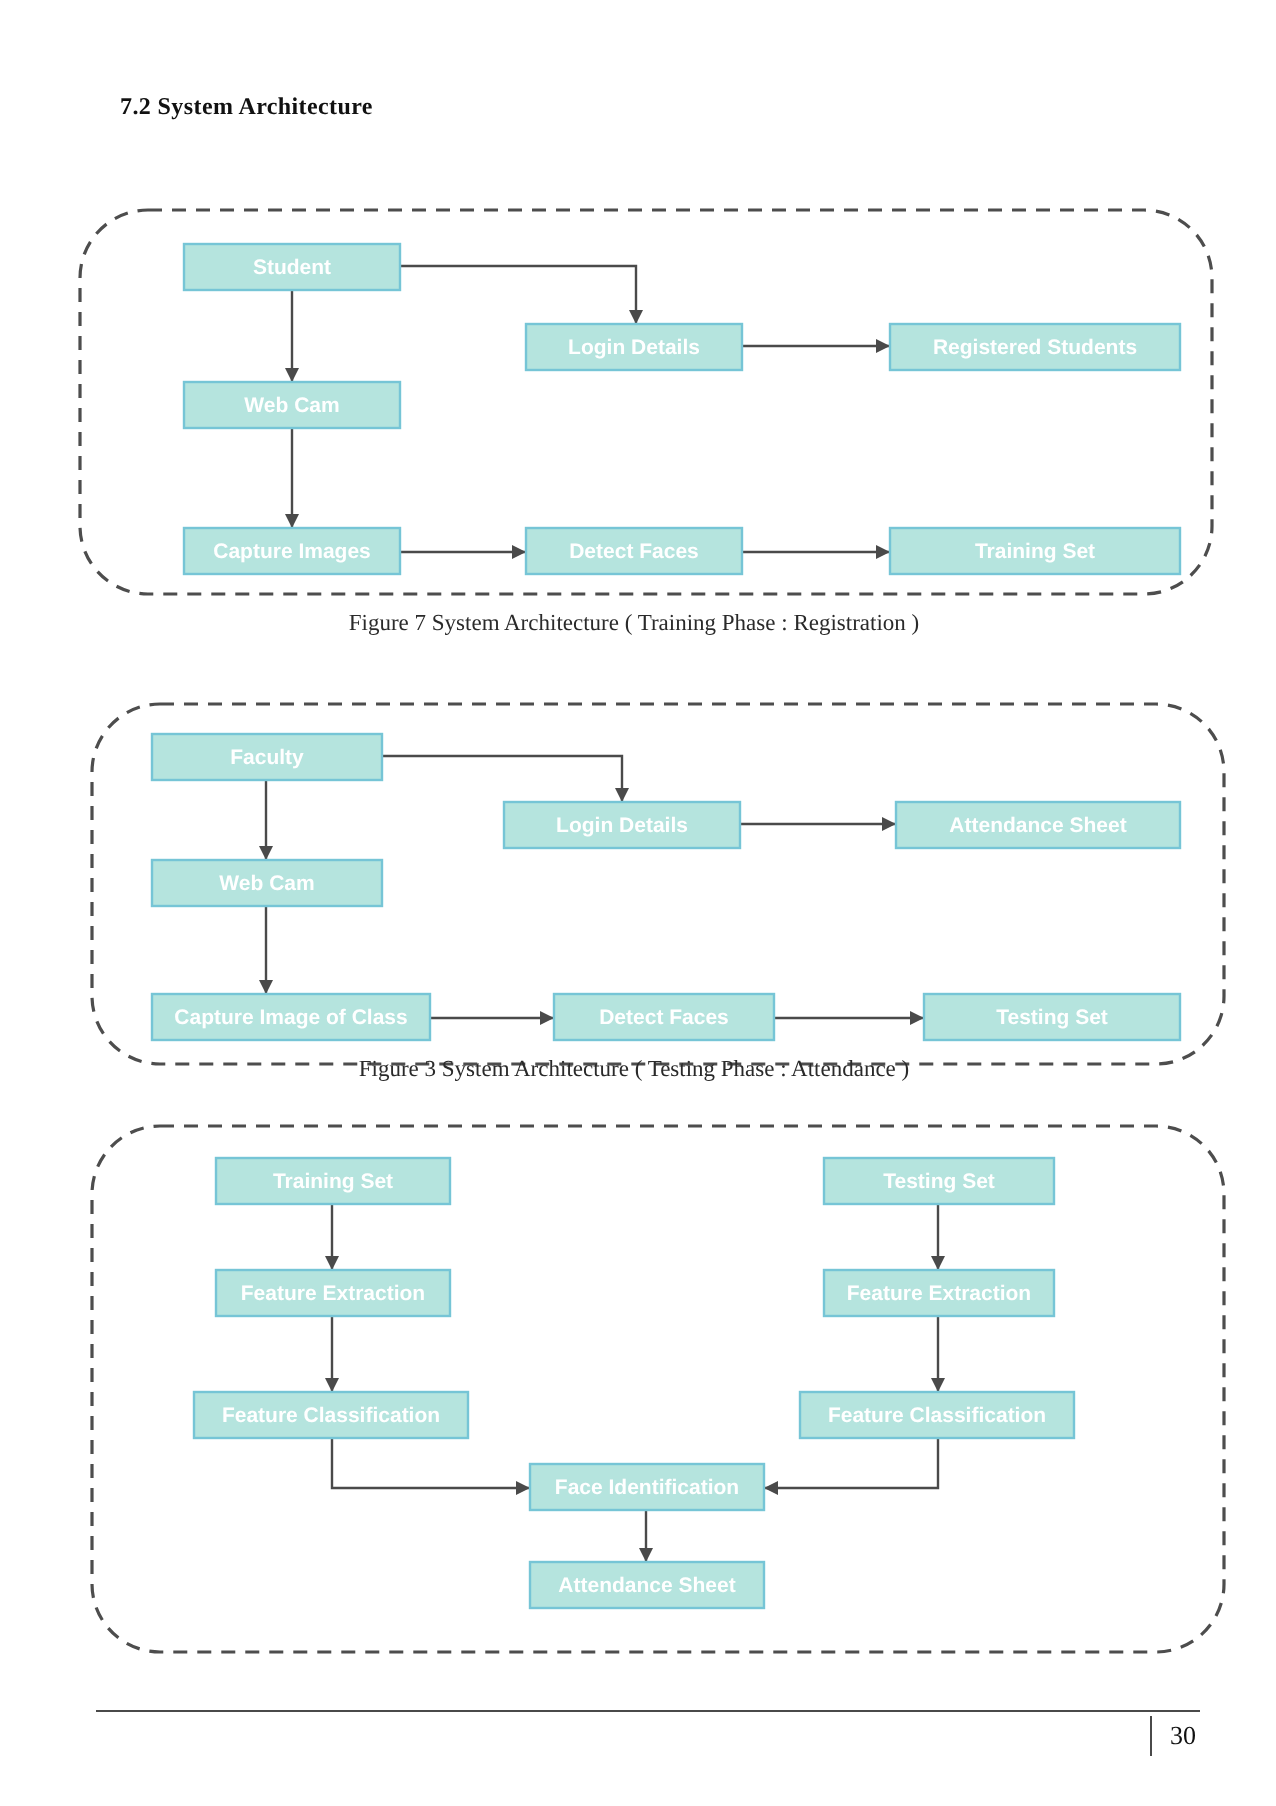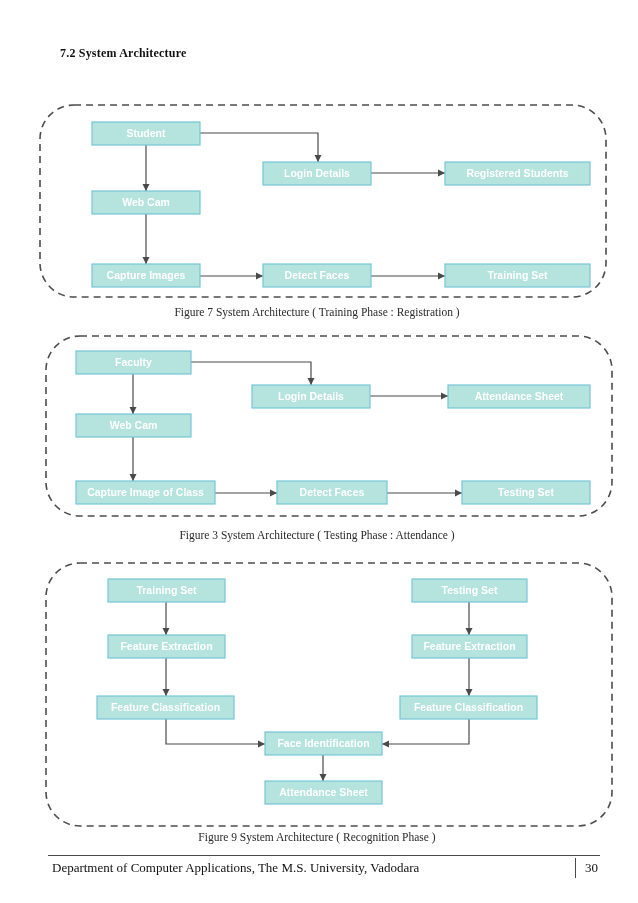--- a/index.html
+++ b/index.html
@@ -135,21 +135,21 @@
           <g>
             <rect x="263" y="264" width="108" height="23" fill="#b5e4de" stroke="#76c5d6" stroke-width="1.2"></rect>
             <text class="node-label" x="317" y="276">Detect Faces</text>
           </g>
           <g>
             <rect x="445" y="264" width="145" height="23" fill="#b5e4de" stroke="#76c5d6" stroke-width="1.2"></rect>
             <text class="node-label" x="517.5" y="276">Training Set</text>
           </g>
         </svg>
       </div>
-      <div class="figure-block" style="top: 332px;">
+      <div class="figure-block" style="top: 348px;">
         <svg class="figure-canvas" width="638" height="190" viewBox="0 336 638 190">
           <defs>
             <marker id="figure-8-arrow" markerWidth="7" markerHeight="7" refX="6" refY="3" orient="auto" markerUnits="strokeWidth">
               <path d="M0,0 L6,3 L0,6 z" fill="#4a4a4a"></path>
             </marker>
           </defs>
           <rect x="46" y="340" width="566" height="180" rx="34" ry="34" fill="none" stroke="#4d4d4d" stroke-width="1.6" stroke-dasharray="7 5"></rect>
           <polyline points="133,378 133,366 311,366 311,389" fill="none" stroke="#4a4a4a" stroke-width="1.2" marker-end="url(#figure-8-arrow)"></polyline>
           <polyline points="133,378 133,418" fill="none" stroke="#4a4a4a" stroke-width="1.2" marker-end="url(#figure-8-arrow)"></polyline>
           <polyline points="133,441 133,485" fill="none" stroke="#4a4a4a" stroke-width="1.2" marker-end="url(#figure-8-arrow)"></polyline>
@@ -231,20 +231,18 @@
           </g>
           <g>
             <rect x="265" y="781" width="117" height="23" fill="#b5e4de" stroke="#76c5d6" stroke-width="1.2"></rect>
             <text class="node-label" x="323.5" y="793">Attendance Sheet</text>
           </g>
         </svg>
       </div>
     </div>
 
   <div class="footer-rule"></div>
-  <div class="footer-text">Department of Computer Applications, The M.S. University, Vadodara</div>
   <div class="footer-divider"></div>
   <div class="footer-page">30</div>
 
 <div class="figure-caption" style="top: 306px;">Figure 7 System Architecture ( Training Phase : Registration )</div>
     <div class="figure-caption" style="top: 529px;">Figure 3 System Architecture ( Testing Phase : Attendance )</div>
-    <div class="figure-caption" style="top: 831px;">Figure 9 System Architecture ( Recognition Phase )</div>
   </div>
 
 </body></html>

